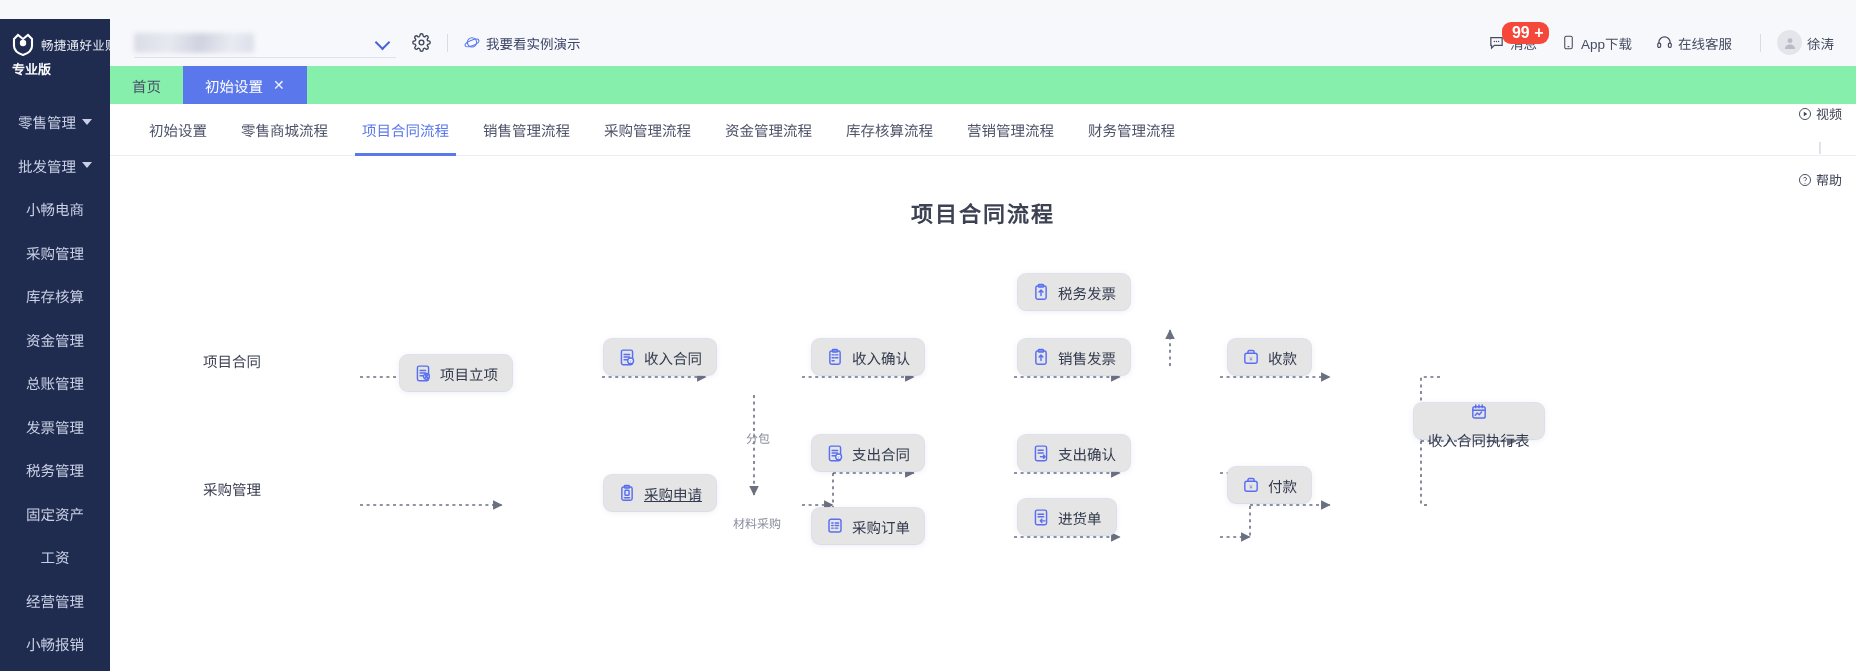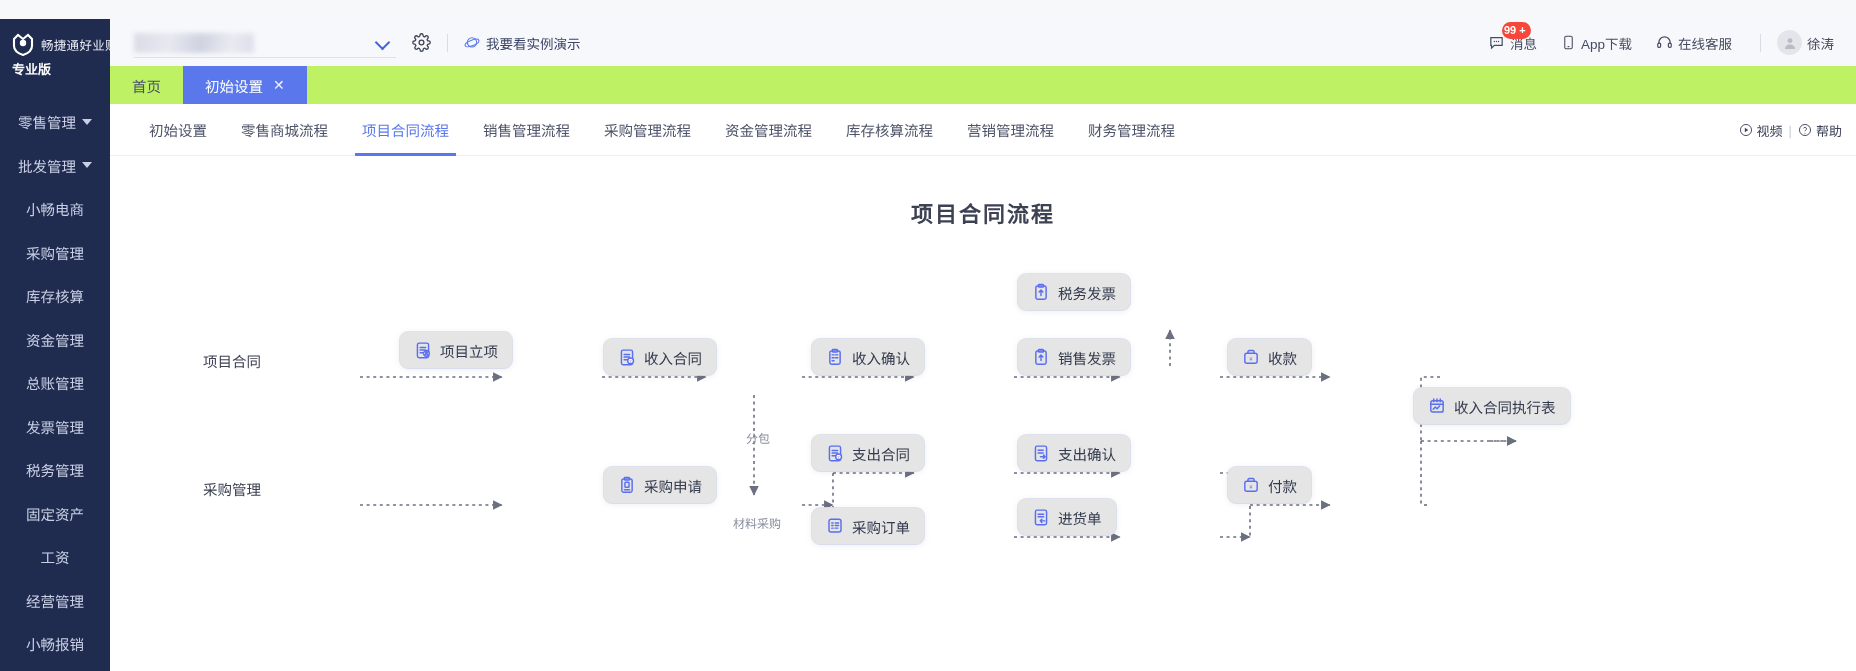--- a/index.html
+++ b/index.html
@@ -85,36 +85,36 @@
     padding-right: 10px; height: 100%;
   }
   .tb-item {
     display: flex; align-items: center; gap: 5px;
     color: #454b60; font-size: 13.5px; cursor: pointer;
     padding: 0 12px; position: relative; height: 100%;
   }
   .badge {
     position: absolute; top: 3px; left: 26px;
     background: #f5483b; color: #fff;
-    font-size: 11px; line-height: 1;
-    padding: 3px 5px 3px 2px; border-radius: 9px;
+    font-size: 16px; line-height: 1;
+    padding: 3px 5px 3px 10px; border-radius: 9px;
     font-weight: bold; white-space: nowrap;
   }
   .avatar {
     width: 25px; height: 25px; border-radius: 50%;
     background: #e3e5ea; display: flex; align-items: center;
     justify-content: center; flex: 0 0 25px;
   }
   .user-name { color: #454b60; font-size: 13.5px; }
 
   
   .tabstrip {
     position: absolute; left: 110px; top: 66px;
     width: 1746px; height: 38px;
-    background: #bef264;
+    background: #86efac;
     display: flex; align-items: flex-end;
   }
   .page-tab {
     height: 38px; padding: 0 22px;
     display: flex; align-items: center; gap: 10px;
     font-size: 14.5px; color: #4a5068; cursor: pointer;
   }
   .page-tab.active { background: #5a78ec; color: #fff; }
   .tab-close { font-size: 14px; opacity: .9; cursor: pointer; }
 
@@ -136,22 +136,22 @@
     font-size: 14.5px; color: #4e5costs; color: #4e5469;
     cursor: pointer; white-space: nowrap;
   }
   .subtab.active { color: #5a78ec; }
   .subtab.active::after {
     content: ""; position: absolute; left: 10px; right: 10px; bottom: 0;
     height: 2.5px; background: #5a78ec;
   }
   .subtabs-right {
     position: absolute; right: 8px; top: 0; height: 52px;
-    display: flex; align-items: center; gap: 0px;
-    font-size: 13px; color: #3f4558;
+    display: flex; align-items: center; gap: 16px;
+    font-size: 13px; color: #3f4558; flex-direction: column;
   }
   .srt { display: flex; align-items: center; gap: 4px; cursor: pointer; padding: 0 6px; }
   .srt-sep { color: #c9ccd6; }
 
   .chart-title {
     text-align: center; margin-top: 40px;
     font-size: 22px; color: #3d4253; letter-spacing: 2px;
   }
 
   
@@ -408,21 +408,21 @@
 
       <div id="rowlabels">
           <div class="rowlabel" style="left: 93px; top: 122px;">项目合同</div>
           <div class="rowlabel" style="left: 93px; top: 250px;">采购管理</div>
         </div>
       <div id="edgelabels">
           <div class="edgelabel" style="left: 636px; top: 201px;">分包</div>
           <div class="edgelabel" style="left: 623px; top: 286px;">材料采购</div>
         </div>
       <div id="nodes">
-          <div class="node" style="left: 290px; top: 104px;">
+          <div class="node" style="left: 290px; top: 127px;">
             <span class="nico">
               <svg width="18" height="18" viewBox="0 0 20 21">
                 <rect x="3.5" y="2.5" width="13" height="17" rx="2" fill="none" stroke="#5a6ff0" stroke-width="1.7" stroke-linecap="round" stroke-linejoin="round"></rect>
                 <line x1="6.6" y1="7.6" x2="13" y2="7.6" fill="none" stroke="#5a6ff0" stroke-width="1.7" stroke-linecap="round" stroke-linejoin="round"></line>
                 <line x1="6.6" y1="10.6" x2="13" y2="10.6" fill="none" stroke="#5a6ff0" stroke-width="1.7" stroke-linecap="round" stroke-linejoin="round"></line>
                 <line x1="6.6" y1="13.6" x2="11" y2="13.6" fill="none" stroke="#5a6ff0" stroke-width="1.7" stroke-linecap="round" stroke-linejoin="round"></line>
                 <circle cx="14" cy="14.5" r="3.3" fill="#fff" stroke="#5a6ff0" stroke-width="1.7" stroke-linecap="round" stroke-linejoin="round"></circle>
                 <circle cx="14" cy="13.4" r="1.1" fill="none" stroke="#5a6ff0" stroke-width="1.7" stroke-linecap="round" stroke-linejoin="round"></circle>
                 <path d="M11.9 17c.5-1.2 1.2-1.7 2.1-1.7s1.6.5 2.1 1.7" fill="none" stroke="#5a6ff0" stroke-width="1.7" stroke-linecap="round" stroke-linejoin="round"></path>
               </svg>
@@ -479,34 +479,34 @@
           <div class="node" style="left: 1118px; top: 111px;">
             <span class="nico">
               <svg width="18" height="18" viewBox="0 0 20 21">
                 <rect x="2.8" y="6.2" width="14.4" height="11.6" rx="2.4" fill="none" stroke="#5a6ff0" stroke-width="1.7" stroke-linecap="round" stroke-linejoin="round"></rect>
                 <path d="M6.4 6.2V4.6a1.6 1.6 0 0 1 1.6-1.6h4a1.6 1.6 0 0 1 1.6 1.6v1.6" fill="none" stroke="#5a6ff0" stroke-width="1.7" stroke-linecap="round" stroke-linejoin="round"></path>
                 <text x="10" y="14.6" font-size="6" text-anchor="middle" fill="#5a6ff0" stroke="none">¥</text>
               </svg>
             </span>
             <span>收款</span>
           </div>
-          <div class="node" style="left: 1304px; top: 160px;">
+          <div class="node" style="left: 1304px; top: 175px; flex-direction: column;">
             <span class="nico">
               <svg width="18" height="18" viewBox="0 0 20 21">
                 <rect x="2.8" y="4.4" width="14.4" height="13.2" rx="2.2" fill="none" stroke="#5a6ff0" stroke-width="1.7" stroke-linecap="round" stroke-linejoin="round"></rect>
                 <line x1="2.8" y1="8.4" x2="17.2" y2="8.4" fill="none" stroke="#5a6ff0" stroke-width="1.7" stroke-linecap="round" stroke-linejoin="round"></line>
                 <line x1="6.2" y1="2.4" x2="6.2" y2="5.6" fill="none" stroke="#5a6ff0" stroke-width="1.7" stroke-linecap="round" stroke-linejoin="round"></line>
                 <line x1="10" y1="2.4" x2="10" y2="5.6" fill="none" stroke="#5a6ff0" stroke-width="1.7" stroke-linecap="round" stroke-linejoin="round"></line>
                 <line x1="13.8" y1="2.4" x2="13.8" y2="5.6" fill="none" stroke="#5a6ff0" stroke-width="1.7" stroke-linecap="round" stroke-linejoin="round"></line>
                 <path d="M5.6 14.4l2.4-2.8 2.2 2.2 2.8-3.4" fill="none" stroke="#5a6ff0" stroke-width="1.7" stroke-linecap="round" stroke-linejoin="round"></path>
               </svg>
             </span>
             <span>收入合同执行表</span>
           </div>
-          <div class="node" style="left: 494px; top: 239px;">
+          <div class="node" style="left: 494px; top: 247px; text-decoration: underline;">
             <span class="nico">
               <svg width="18" height="18" viewBox="0 0 20 21">
                 <rect x="4" y="3.5" width="12" height="15.5" rx="2" fill="none" stroke="#5a6ff0" stroke-width="1.7" stroke-linecap="round" stroke-linejoin="round"></rect>
                 <rect x="7" y="1.6" width="6" height="3.2" rx="1" fill="none" stroke="#5a6ff0" stroke-width="1.7" stroke-linecap="round" stroke-linejoin="round"></rect>
                 <rect x="7.6" y="7.2" width="4.8" height="6" rx="1" fill="none" stroke="#5a6ff0" stroke-width="1.7" stroke-linecap="round" stroke-linejoin="round"></rect>
                 <line x1="7" y1="16" x2="13" y2="16" fill="none" stroke="#5a6ff0" stroke-width="1.7" stroke-linecap="round" stroke-linejoin="round"></line>
               </svg>
             </span>
             <span>采购申请</span>
           </div>

